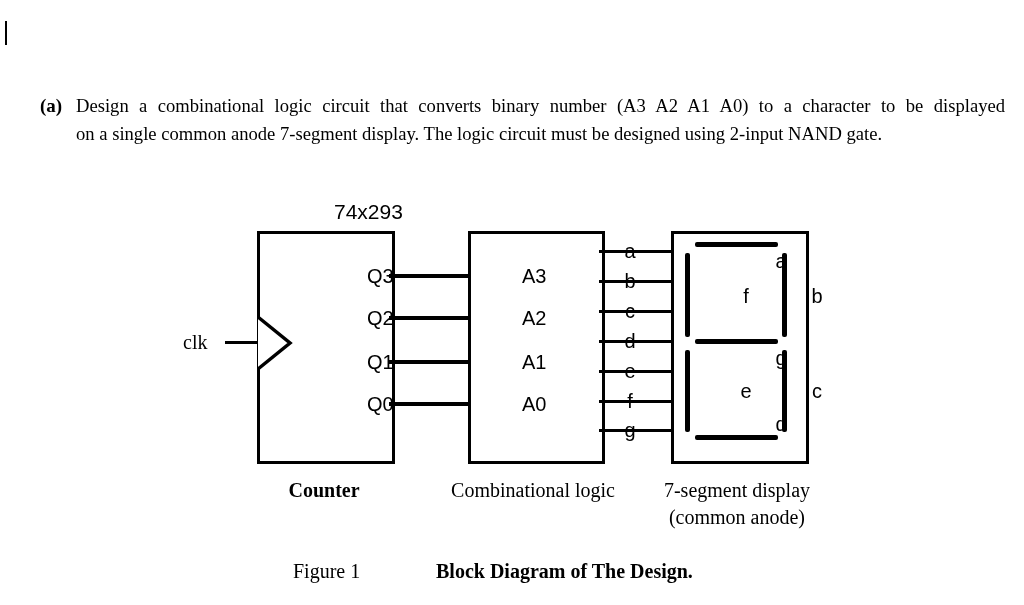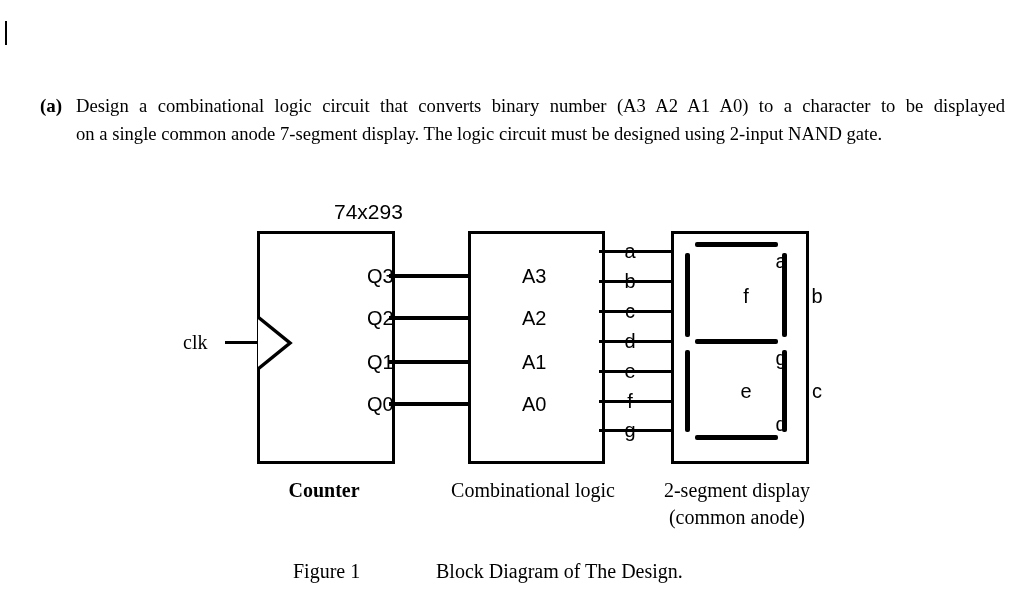--- a/index.html
+++ b/index.html
@@ -40,21 +40,21 @@
   .seg-h{width:83px;height:5px;left:695px;}
   .seg-v{width:5px;}
   .seg-lab{position:absolute;width:22px;height:26px;line-height:26px;font-size:20px;text-align:center;}
 
   
   .cap{font-size:20px;line-height:27px;text-align:center;}
   .cap-counter{left:258px;top:477px;width:132px;font-weight:bold;}
   .cap-logic{left:408px;top:477px;width:250px;}
   .cap-display{left:612px;top:477px;width:250px;}
   .fig-label{left:293px;top:558px;font-size:20px;line-height:27px;}
-  .fig-title{left:436px;top:558px;font-size:20px;line-height:27px;}
+  .fig-title{left:436px;top:558px;font-size:20px;line-height:27px;font-weight:bold;}
 </style>
 </head>
 <body>
 
 <div class="page">
 
   <div class="abs cursor"></div>
 
 
   <div class="abs itemA-marker serif">(a)</div>
@@ -120,20 +120,20 @@
   <div class="seg-lab sans" style="left:723px;top:345px">g</div>
   <div class="seg-lab sans" style="left:688px;top:378px">e</div>
   <div class="seg-lab sans" style="left:759px;top:378px">c</div>
   <div class="seg-lab sans" style="left:723px;top:411px">d</div>
 
   <div class="abs cap cap-counter serif">Counter</div>
   <div class="abs cap cap-logic serif">
     <div>Combinational logic</div>
   </div>
   <div class="abs cap cap-display serif">
-    <div>2-segment display</div>
+    <div>7-segment display</div>
     <div>(common anode)</div>
   </div>
 
   <div class="abs fig-label serif">Figure 1</div>
   <div class="abs fig-title serif">Block Diagram of The Design.</div>
 
 </div>
 
 </body></html>

